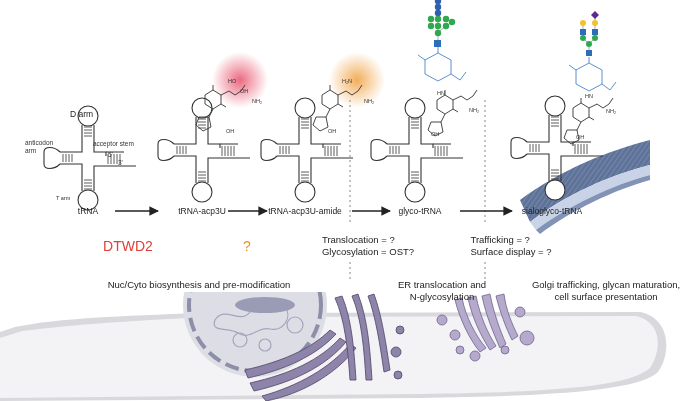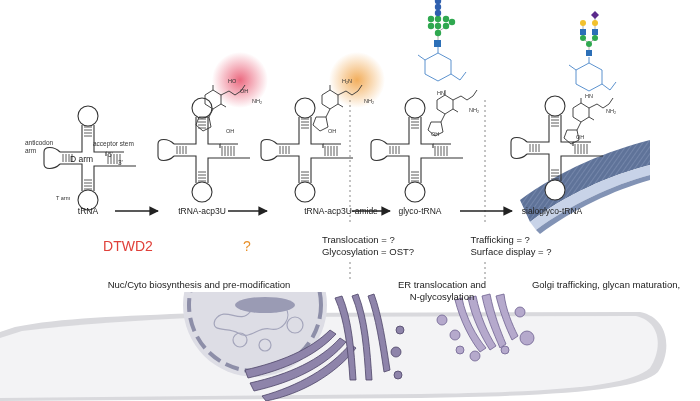--- a/index.html
+++ b/index.html
@@ -1,19 +1,19 @@
 <!DOCTYPE html>
 <html><head>
 <meta charset="utf-8">
 <style>
   html, body { margin: 0; padding: 0; background: #ffffff; }
   body { width: 700px; height: 401px; position: relative; overflow: hidden;
          font-family: "Liberation Sans", sans-serif; color: #222; }
   .abs { position: absolute; }
-  .lbl { font-size: 8.5px; white-space: nowrap; margin-top: 45px; }
+  .lbl { font-size: 8.5px; white-space: nowrap; }
   .small { font-size: 6.5px; color: #333; }
   .stage-name { font-size: 8.5px; color: #222; transform: translateX(-50%); white-space: nowrap; }
   .enzyme { font-size: 14px; transform: translateX(-50%); }
   .question { font-size: 9.5px; transform: translateX(-50%); line-height: 12px; white-space: nowrap; }
   .phase { font-size: 9.5px; text-align: center; transform: translateX(-50%); line-height: 12px; white-space: nowrap; padding-left: 48px; }
   svg.full { position: absolute; left: 0; top: 0; }
 </style>
 </head>
 <body>
 
@@ -223,21 +223,21 @@
 <div class="abs small" style="left:328px;top:128px;font-size:5.5px;">OH</div>
 <div class="abs small" style="left:431px;top:131px;font-size:5.5px;">OH</div>
 <div class="abs small" style="left:576px;top:134px;font-size:5.5px;">OH</div>
 <div class="abs small" style="left:469px;top:107px;font-size:5.5px;">NH₂</div>
 <div class="abs small" style="left:606px;top:108px;font-size:5.5px;">NH₂</div>
 <div class="abs small" style="left:437px;top:90px;font-size:5.5px;">HN</div>
 <div class="abs small" style="left:585px;top:93px;font-size:5.5px;">HN</div>
 
 <div class="abs stage-name" style="left:88px;top:206px;">tRNA</div>
 <div class="abs stage-name" style="left:202px;top:206px;">tRNA-acp3U</div>
-<div class="abs stage-name" style="left:305px;top:206px;margin-left:36px;">tRNA-acp3U-amide</div>
+<div class="abs stage-name" style="left:305px;top:206px;">tRNA-acp3U-amide</div>
 <div class="abs stage-name" style="left:420px;top:206px;">glyco-tRNA</div>
 <div class="abs stage-name" style="left:552px;top:206px;">sialoglyco-tRNA</div>
 
 <div class="abs enzyme" style="left:128px;top:238px;color:#e0403a;">DTWD2</div>
 <div class="abs enzyme" style="left:247px;top:238px;color:#e8912c;">?</div>
 
 <div class="abs question" style="left:368px;top:234px;">
   <div>Translocation = ?</div>
   <div>Glycosylation = OST?</div>
 </div>
@@ -246,13 +246,14 @@
   <div>Surface display = ?</div>
 </div>
 
 <div class="abs phase" style="left:175px;top:279px;">Nuc/Cyto biosynthesis and pre-modification</div>
 <div class="abs phase" style="left:418px;top:279px;">
   <div>ER translocation and</div>
   <div>N-glycosylation</div>
 </div>
 <div class="abs phase" style="left:582px;top:279px;">
   <div>Golgi trafficking, glycan maturation,</div>
+  <div>cell surface presentation</div>
 </div>
 
 </body></html>

